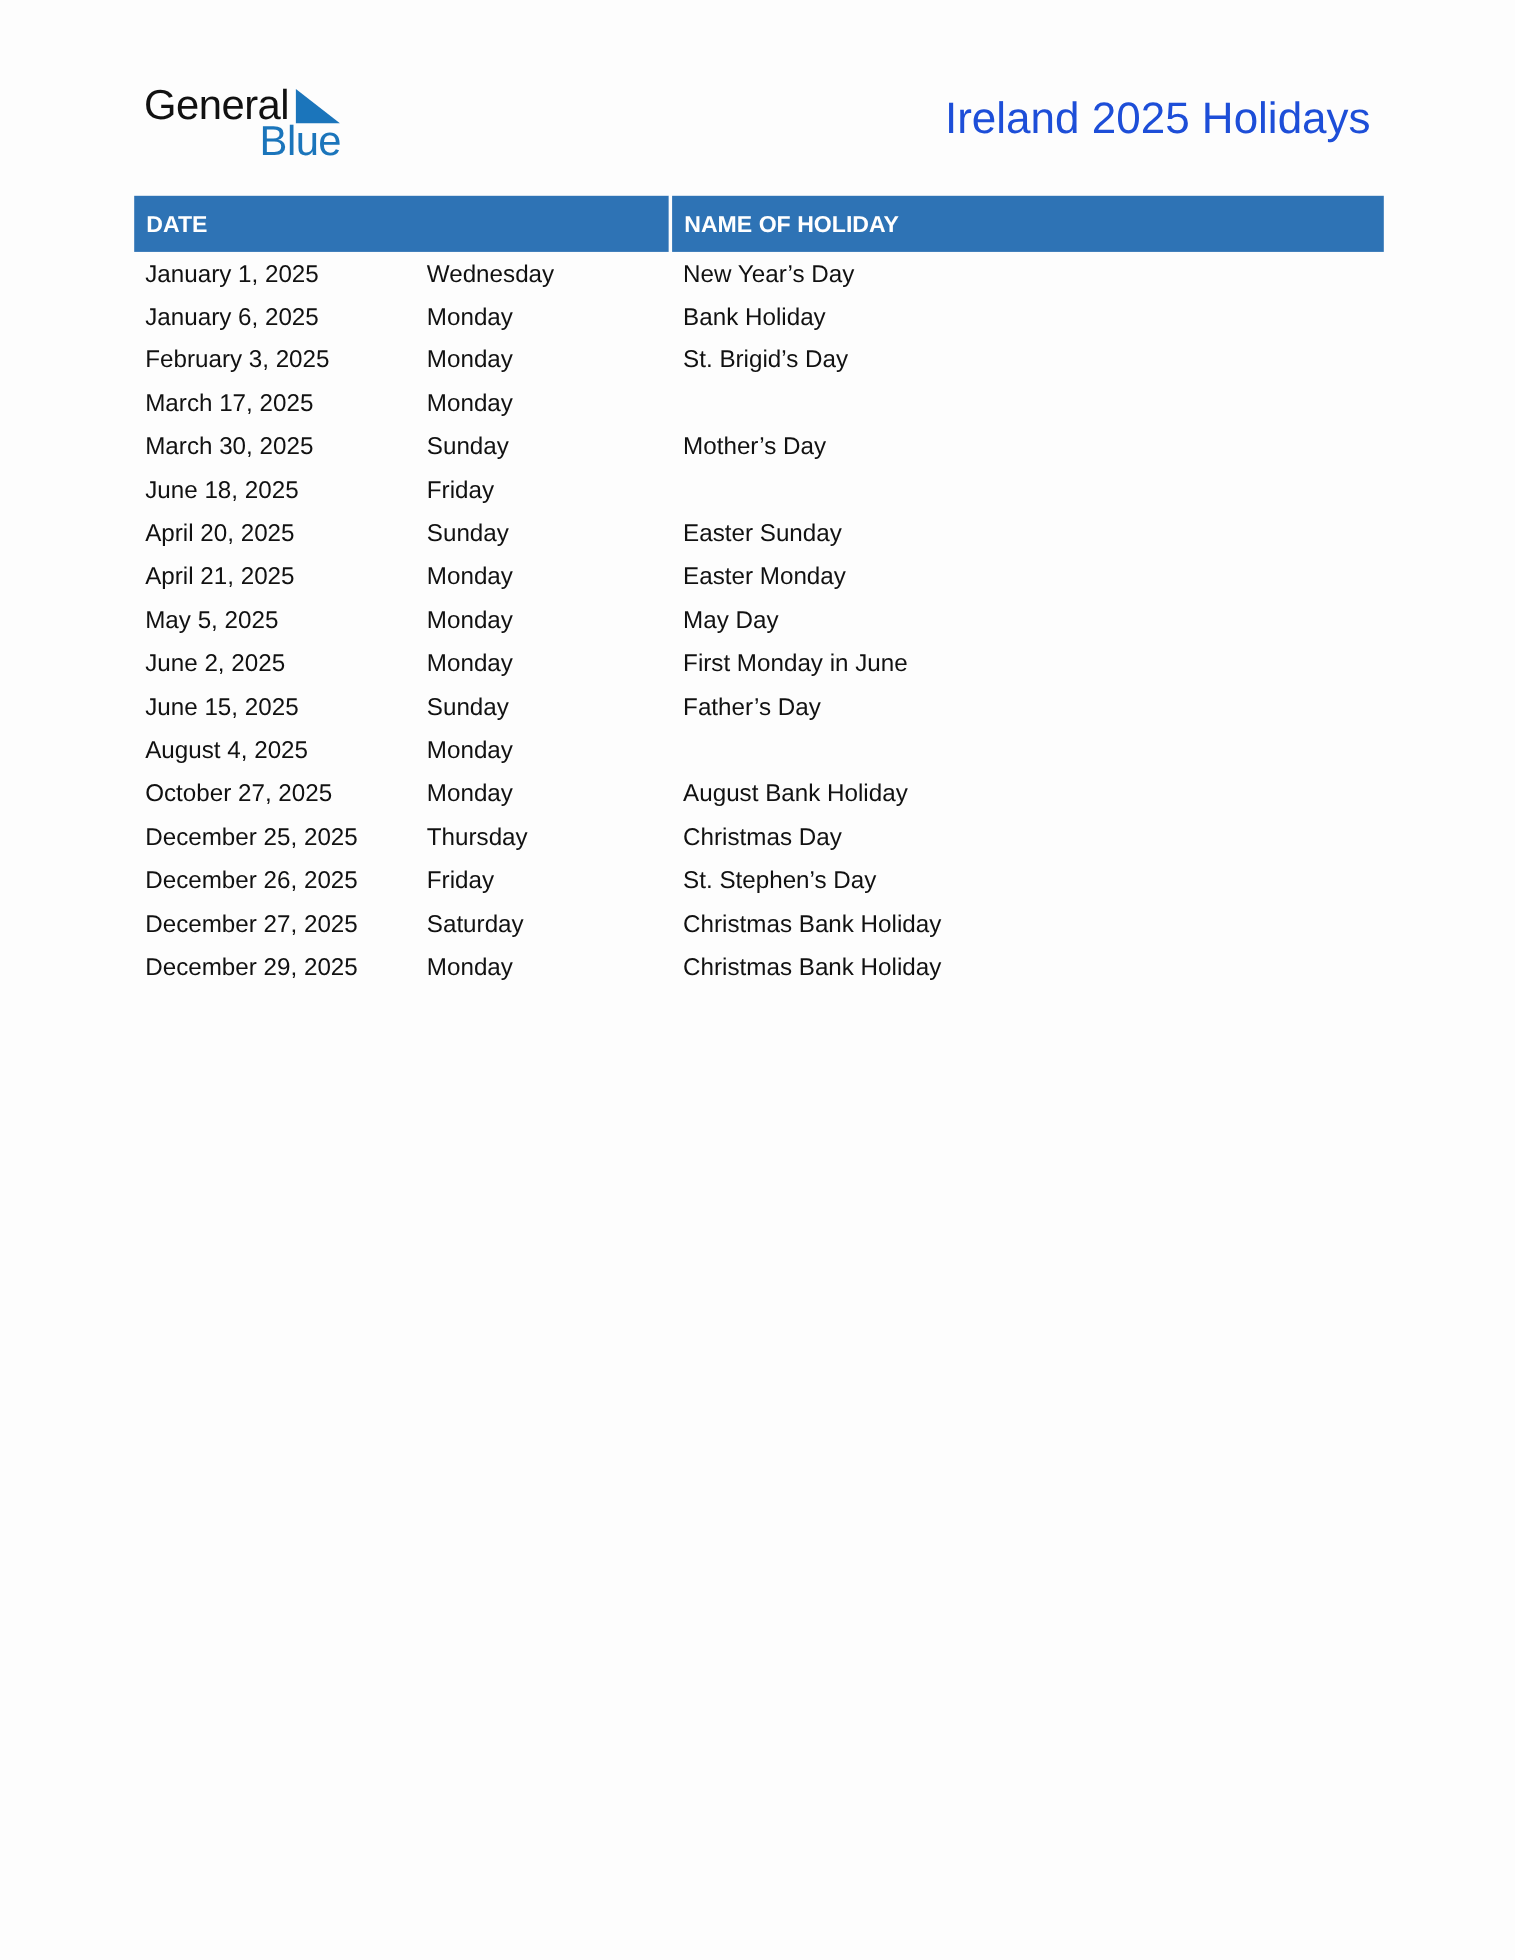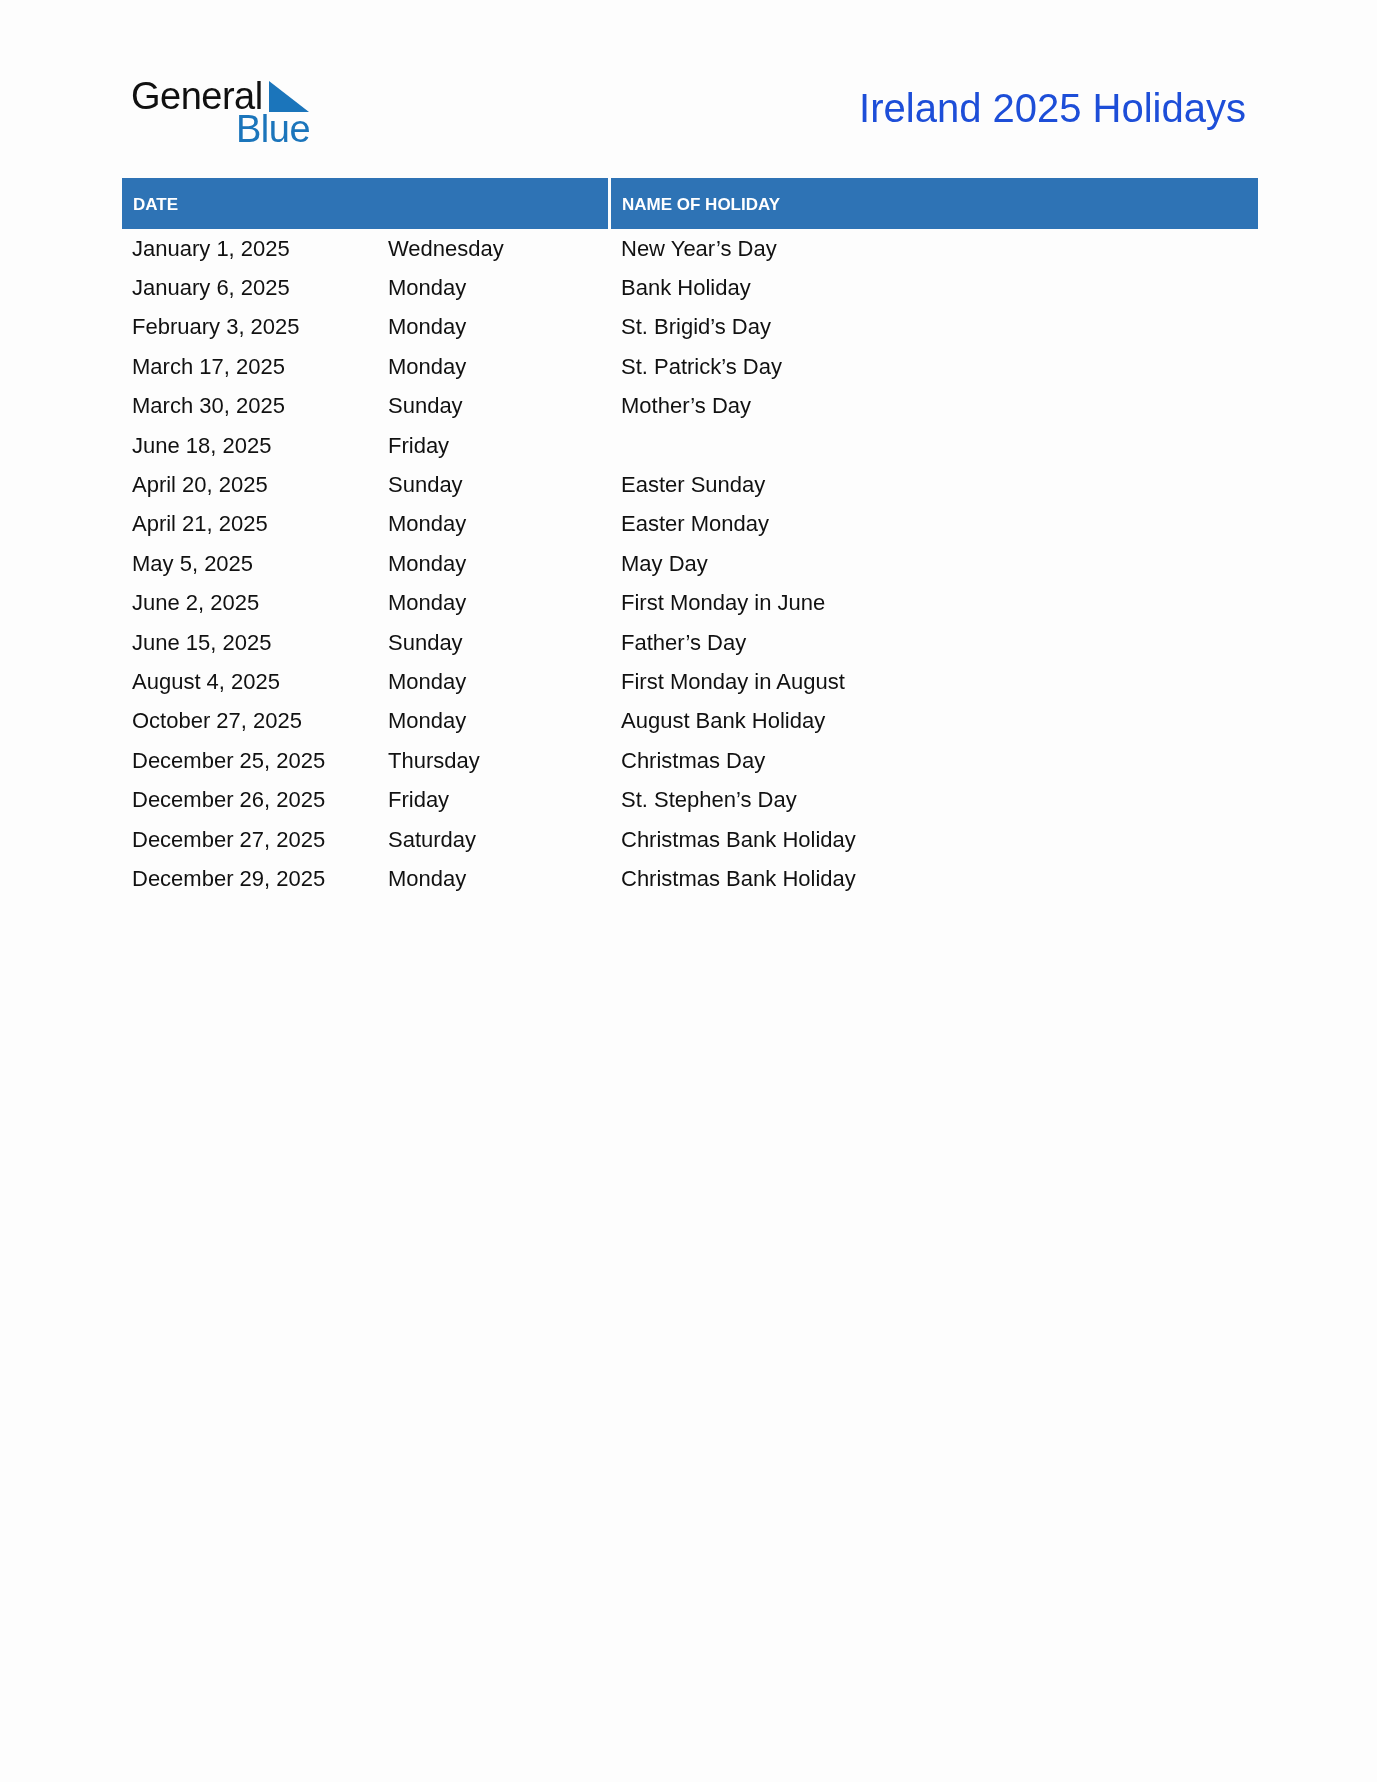--- a/index.html
+++ b/index.html
@@ -68,21 +68,21 @@
       width: 1136px;
     }
     .table-header {
       display: flex;
       height: 51px;
     }
     .th {
       background: #2e73b5;
       color: #ffffff;
       font-weight: bold;
-      font-size: 17px;
+      font-size: 21px;
       display: flex;
       align-items: center;
       box-sizing: border-box;
       padding-left: 11px;
       padding-top: 2px;
     }
     .th-date {
       width: 486px;
     }
     .th-gap {
@@ -149,21 +149,20 @@
     <div class="cell-name">Bank Holiday</div>
   </div>
       <div class="row">
     <div class="cell-date">February 3, 2025</div>
     <div class="cell-day">Monday</div>
     <div class="cell-name">St. Brigid’s Day</div>
   </div>
       <div class="row">
     <div class="cell-date">March 17, 2025</div>
     <div class="cell-day">Monday</div>
-    <div class="cell-name">St. Patrick’s Day</div>
   </div>
       <div class="row">
     <div class="cell-date">March 30, 2025</div>
     <div class="cell-day">Sunday</div>
     <div class="cell-name">Mother’s Day</div>
   </div>
       <div class="row">
     <div class="cell-date">June 18, 2025</div>
     <div class="cell-day">Friday</div>
   </div>
@@ -188,21 +187,20 @@
     <div class="cell-name">First Monday in June</div>
   </div>
       <div class="row">
     <div class="cell-date">June 15, 2025</div>
     <div class="cell-day">Sunday</div>
     <div class="cell-name">Father’s Day</div>
   </div>
       <div class="row">
     <div class="cell-date">August 4, 2025</div>
     <div class="cell-day">Monday</div>
-    <div class="cell-name">First Monday in August</div>
   </div>
       <div class="row">
     <div class="cell-date">October 27, 2025</div>
     <div class="cell-day">Monday</div>
     <div class="cell-name">August Bank Holiday</div>
   </div>
       <div class="row">
     <div class="cell-date">December 25, 2025</div>
     <div class="cell-day">Thursday</div>
     <div class="cell-name">Christmas Day</div>

